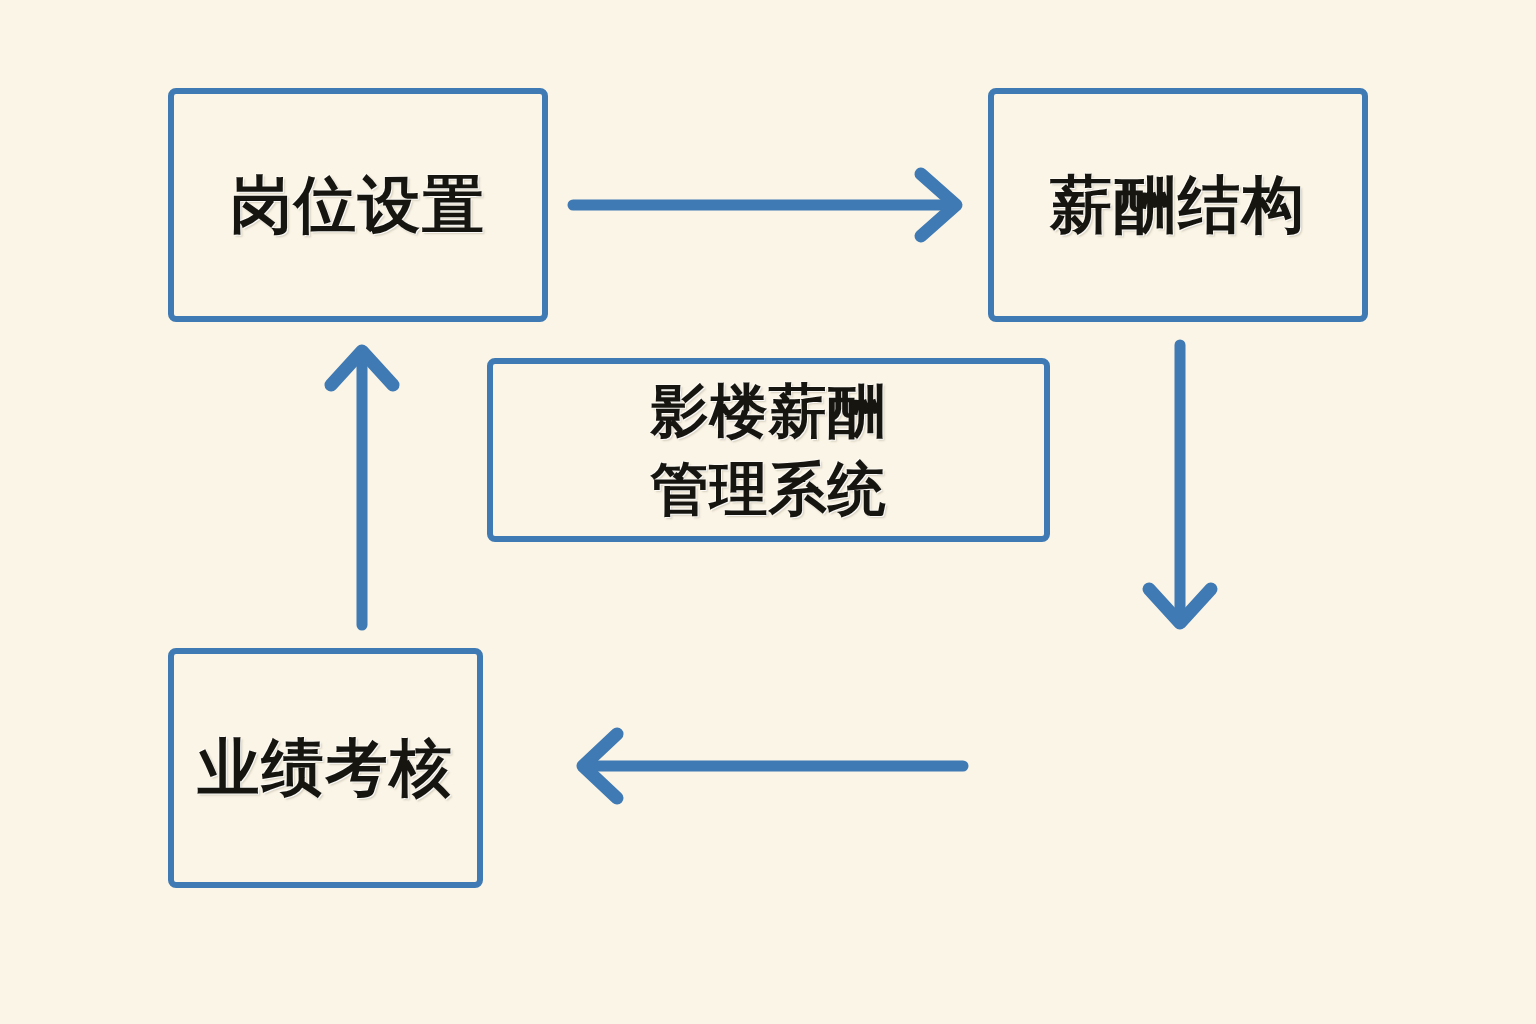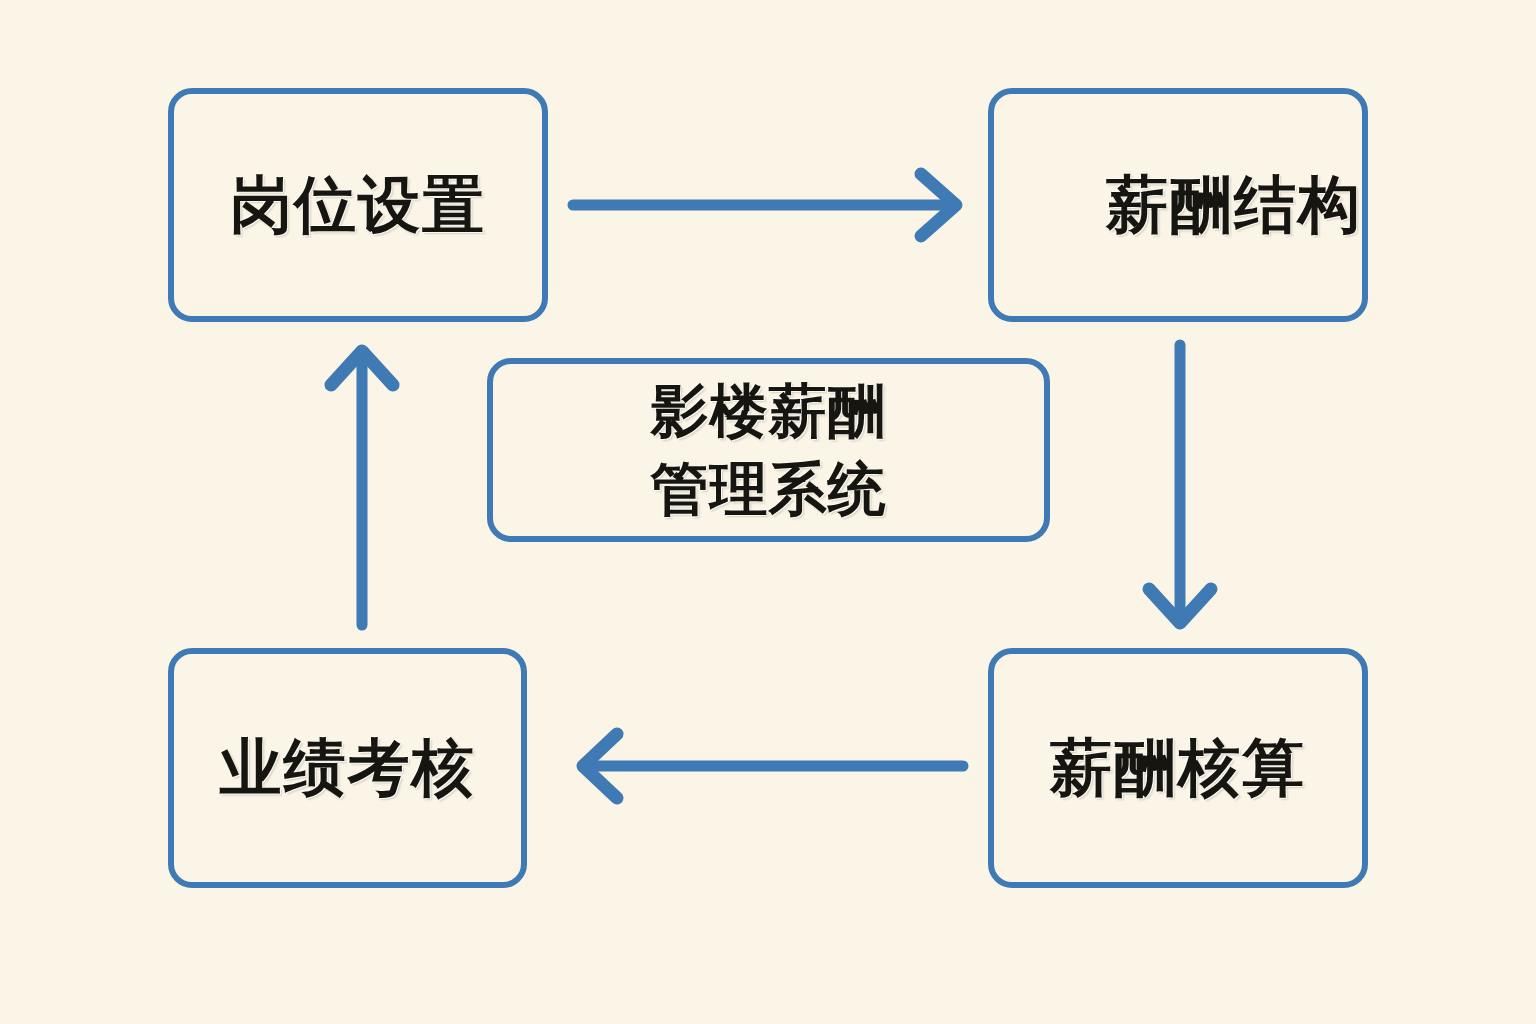--- a/index.html
+++ b/index.html
@@ -29,21 +29,21 @@
     top: 0;
     width: 1536px;
     height: 1024px;
   }
 
   
   .node {
     position: absolute;
     box-sizing: border-box;
     border: 6px solid #3f7ab4;
-    border-radius: 24px;
+    border-radius: 8px;
     background: #fbf5e7;
     display: flex;
     align-items: center;
     justify-content: center;
     text-align: center;
   }
 
   .node-label {
     color: #17150f;
     font-weight: 700;
@@ -51,23 +51,23 @@
     line-height: 1.18;
     letter-spacing: 2px;
     white-space: pre-line;
     text-shadow:
        1px  1px 0 rgba(255,255,255,0.85),
       -1px -1px 0 rgba(255,255,255,0.55),
        2px  2px 2px rgba(120,110,90,0.28);
   }
 
   .node--top-left    { left: 168px; top: 88px;  width: 380px; height: 234px; }
-  .node--top-right   { left: 988px; top: 88px;  width: 380px; height: 234px; justify-content: flex-end; }
+  .node--top-right   { left: 988px; top: 88px;  width: 380px; height: 234px; }
   .node--center      { left: 487px; top: 358px; width: 563px; height: 184px; }
-  .node--bottom-left { left: 168px; top: 648px; width: 359px; height: 240px; }
+  .node--bottom-left { left: 168px; top: 648px; width: 315px; height: 240px; }
   .node--bottom-right{ left: 988px; top: 648px; width: 380px; height: 240px; }
 
   .node--center .node-label {
     font-size: 58px;
     line-height: 1.35;
     letter-spacing: 1px;
   }
 </style>
 </head>
 <body>
@@ -103,21 +103,18 @@
 
   <div class="node node--top-right">
     <span class="node-label">薪酬结构</span>
   </div>
 
   <div class="node node--center">
     <span class="node-label">影楼薪酬
 管理系统</span>
   </div>
 
-  <div class="node node--bottom-right">
-    <span class="node-label">薪酬核算</span>
-  </div>
 
   <div class="node node--bottom-left">
     <span class="node-label">业绩考核</span>
   </div>
 
 </div>
 
 </body></html>

